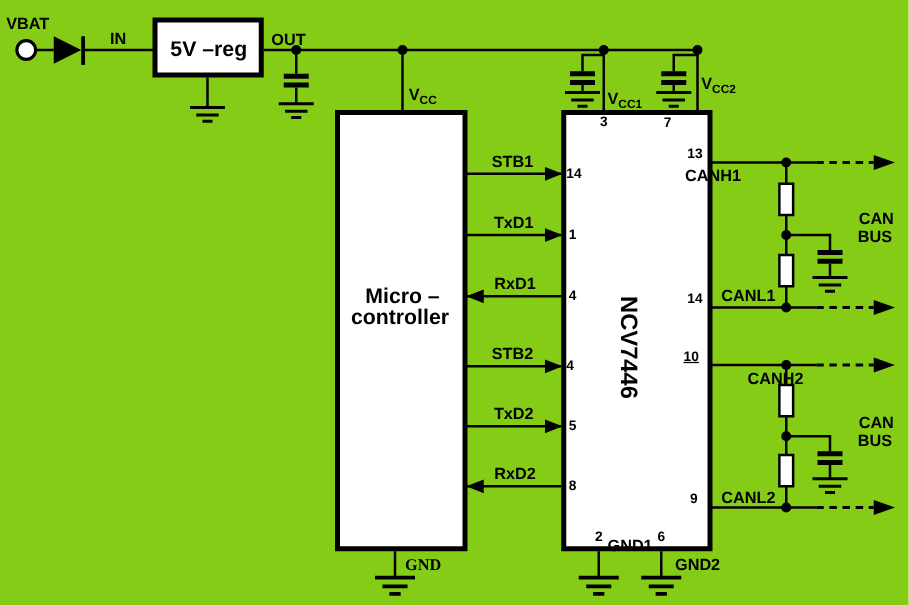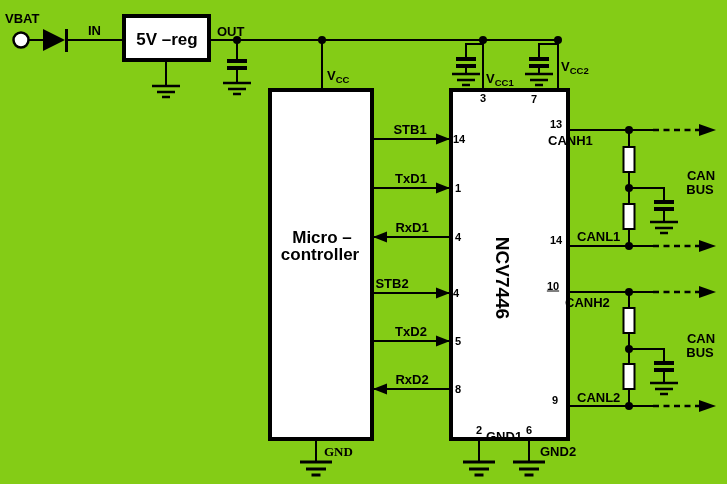--- a/index.html
+++ b/index.html
@@ -147,21 +147,21 @@
 
   <span class="lbl big ctr" style="left:322px;top:237px;">Micro –</span>
   <span class="lbl big ctr" style="left:320px;top:254px;">controller</span>
   <span class="lbl" style="left:324px;top:445px;font-family:Liberation Serif, serif;">GND</span>
 
   <span class="chipname" style="left:502px;top:278px;">NCV7446</span>
 
   <span class="lbl ctr" style="left:410px;top:129px;">STB1</span>
   <span class="lbl ctr" style="left:411px;top:178px;">TxD1</span>
   <span class="lbl ctr" style="left:412px;top:227px;">RxD1</span>
-  <span class="lbl ctr" style="left:392px;top:283px;">STB2</span>
+  <span class="lbl ctr" style="left:410px;top:283px;">STB2</span>
   <span class="lbl ctr" style="left:411px;top:331px;">TxD2</span>
   <span class="lbl ctr" style="left:412px;top:379px;">RxD2</span>
 
   <span class="lbl sm" style="left:453px;top:134px;">14</span>
   <span class="lbl sm" style="left:455px;top:183px;">1</span>
   <span class="lbl sm" style="left:455px;top:232px;">4</span>
   <span class="lbl sm" style="left:453px;top:288px;">4</span>
   <span class="lbl sm" style="left:455px;top:336px;">5</span>
   <span class="lbl sm" style="left:455px;top:384px;">8</span>
 
@@ -172,21 +172,21 @@
   <span class="lbl" style="left:486px;top:430px;">GND1</span>
   <span class="lbl" style="left:540px;top:445px;">GND2</span>
 
   <span class="lbl sm ctr" style="left:556px;top:124px;">13</span>
   <span class="lbl sm ctr" style="left:556px;top:240px;">14</span>
   <span class="lbl sm ctr" style="left:553px;top:286px;text-decoration:underline;">10</span>
   <span class="lbl sm ctr" style="left:555px;top:400px;">9</span>
 
   <span class="lbl" style="left:548px;top:134px;">CANH1</span>
   <span class="lbl" style="left:577px;top:230px;">CANL1</span>
-  <span class="lbl" style="left:565px;top:296px;">CANH2</span>
+  <span class="lbl" style="left:598px;top:296px;">CANH2</span>
   <span class="lbl" style="left:577px;top:391px;">CANL2</span>
 
   <span class="lbl ctr" style="left:701px;top:175px;">CAN</span>
   <span class="lbl ctr" style="left:700px;top:189px;">BUS</span>
   <span class="lbl ctr" style="left:701px;top:338px;">CAN</span>
   <span class="lbl ctr" style="left:700px;top:352px;">BUS</span>
 
 </div>
 
 </body></html>

